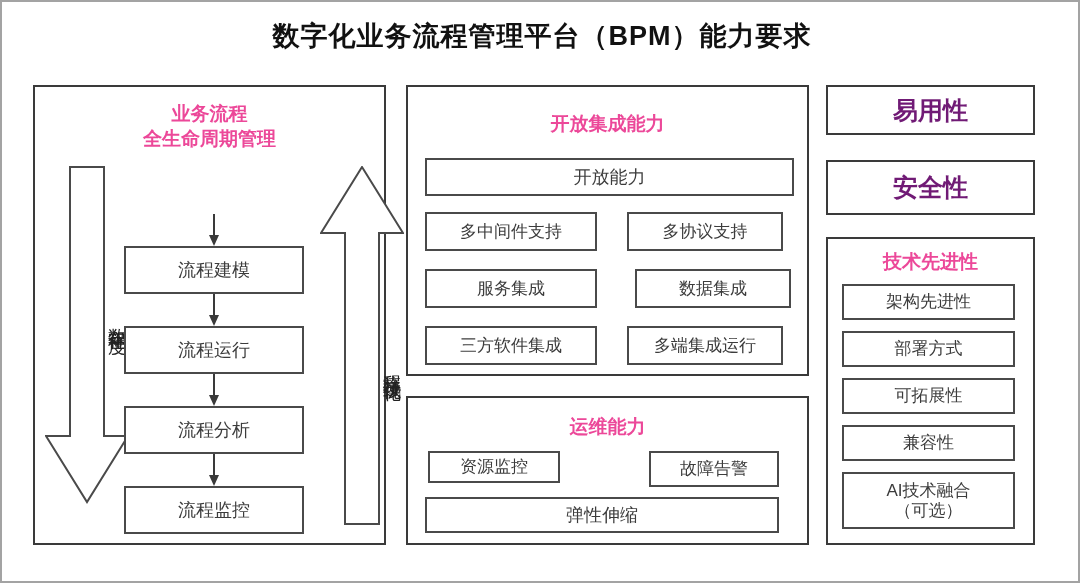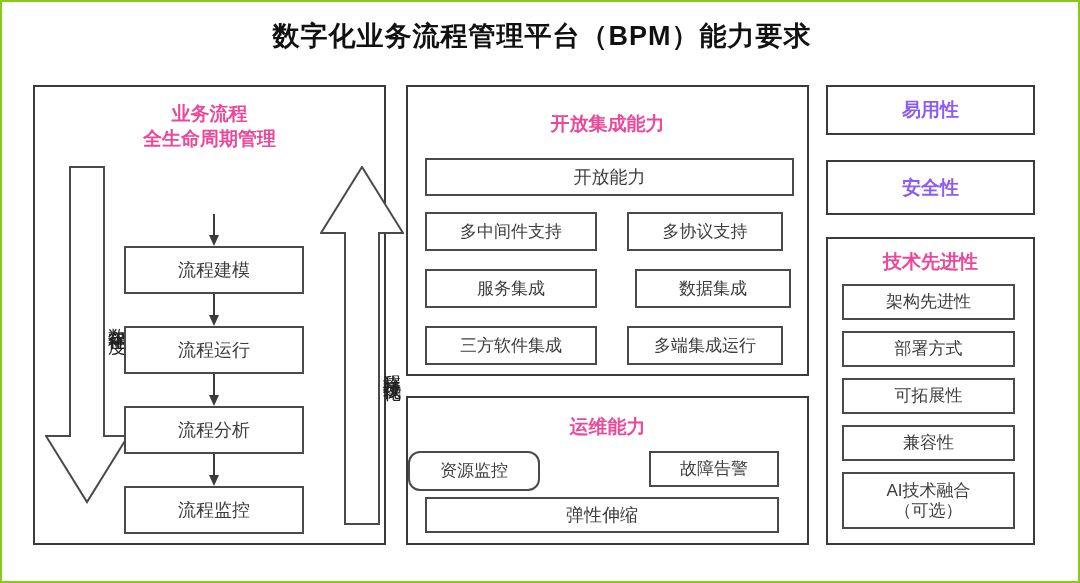--- a/index.html
+++ b/index.html
@@ -7,21 +7,21 @@
     font-family:"Liberation Sans","DejaVu Sans",sans-serif;
     color:#111111;
   }
   #canvas{
     position:relative;
     width:1080px;
     height:583px;
     background:#ffffff;
     overflow:hidden;
     box-sizing:border-box;
-    border:2px solid #84cc16;
+    border:2px solid #a3a3a3;
   }
   .title{
     position:absolute;
     left:0; top:16px;
     width:1080px;
     text-align:center;
     font-size:27px;
     font-weight:bold;
     letter-spacing:1px;
     color:#111111;
@@ -59,23 +59,23 @@
   .box.small{ font-size:17px; }
   .box.two-line{ flex-direction:column; font-size:17px; }
   .hdrbox{
     position:absolute;
     box-sizing:border-box;
     border:2px solid #3a3a3a;
     background:#ffffff;
     display:flex;
     align-items:center;
     justify-content:center;
-    font-size:19px;
+    font-size:25px;
     font-weight:bold;
-    color:#8b5cf6;
+    color:#701a75;
   }
   
   .arrow-wrap{position:absolute;}
   .arrow-wrap svg{display:block;}
   .arrow-label{
     position:absolute;
     left:0; width:100%;
     text-align:center;
     writing-mode:vertical-rl;
     text-orientation:upright;
@@ -162,21 +162,21 @@
     <div class="box small" style="left:227px; top:182px; width:156px; height:39px;">数据集成</div>
 
     <div class="box small" style="left:17px; top:239px; width:172px; height:39px;">三方软件集成</div>
     <div class="box small" style="left:219px; top:239px; width:156px; height:39px;">多端集成运行</div>
   </div>
 
   <div class="panel" style="left:404px; top:394px; width:403px; height:149px;">
 
     <div class="panel-title" style="top:16px;">运维能力</div>
 
-    <div class="box small" style="left:0; top:53px; width:132px; height:40px;border-radius:12px;">资源监控</div>
+    <div class="box small" style="left:20px; top:53px; width:132px; height:32px;">资源监控</div>
     <div class="box small" style="left:241px; top:53px; width:130px; height:36px;">故障告警</div>
 
     <div class="box" style="left:17px; top:99px; width:354px; height:36px;">弹性伸缩</div>
   </div>
 
   <div class="hdrbox" style="left:824px; top:83px; width:209px; height:50px;">易用性</div>
 
   <div class="hdrbox" style="left:824px; top:158px; width:209px; height:55px;">安全性</div>
 
   <div class="panel" style="left:824px; top:235px; width:209px; height:308px;">

